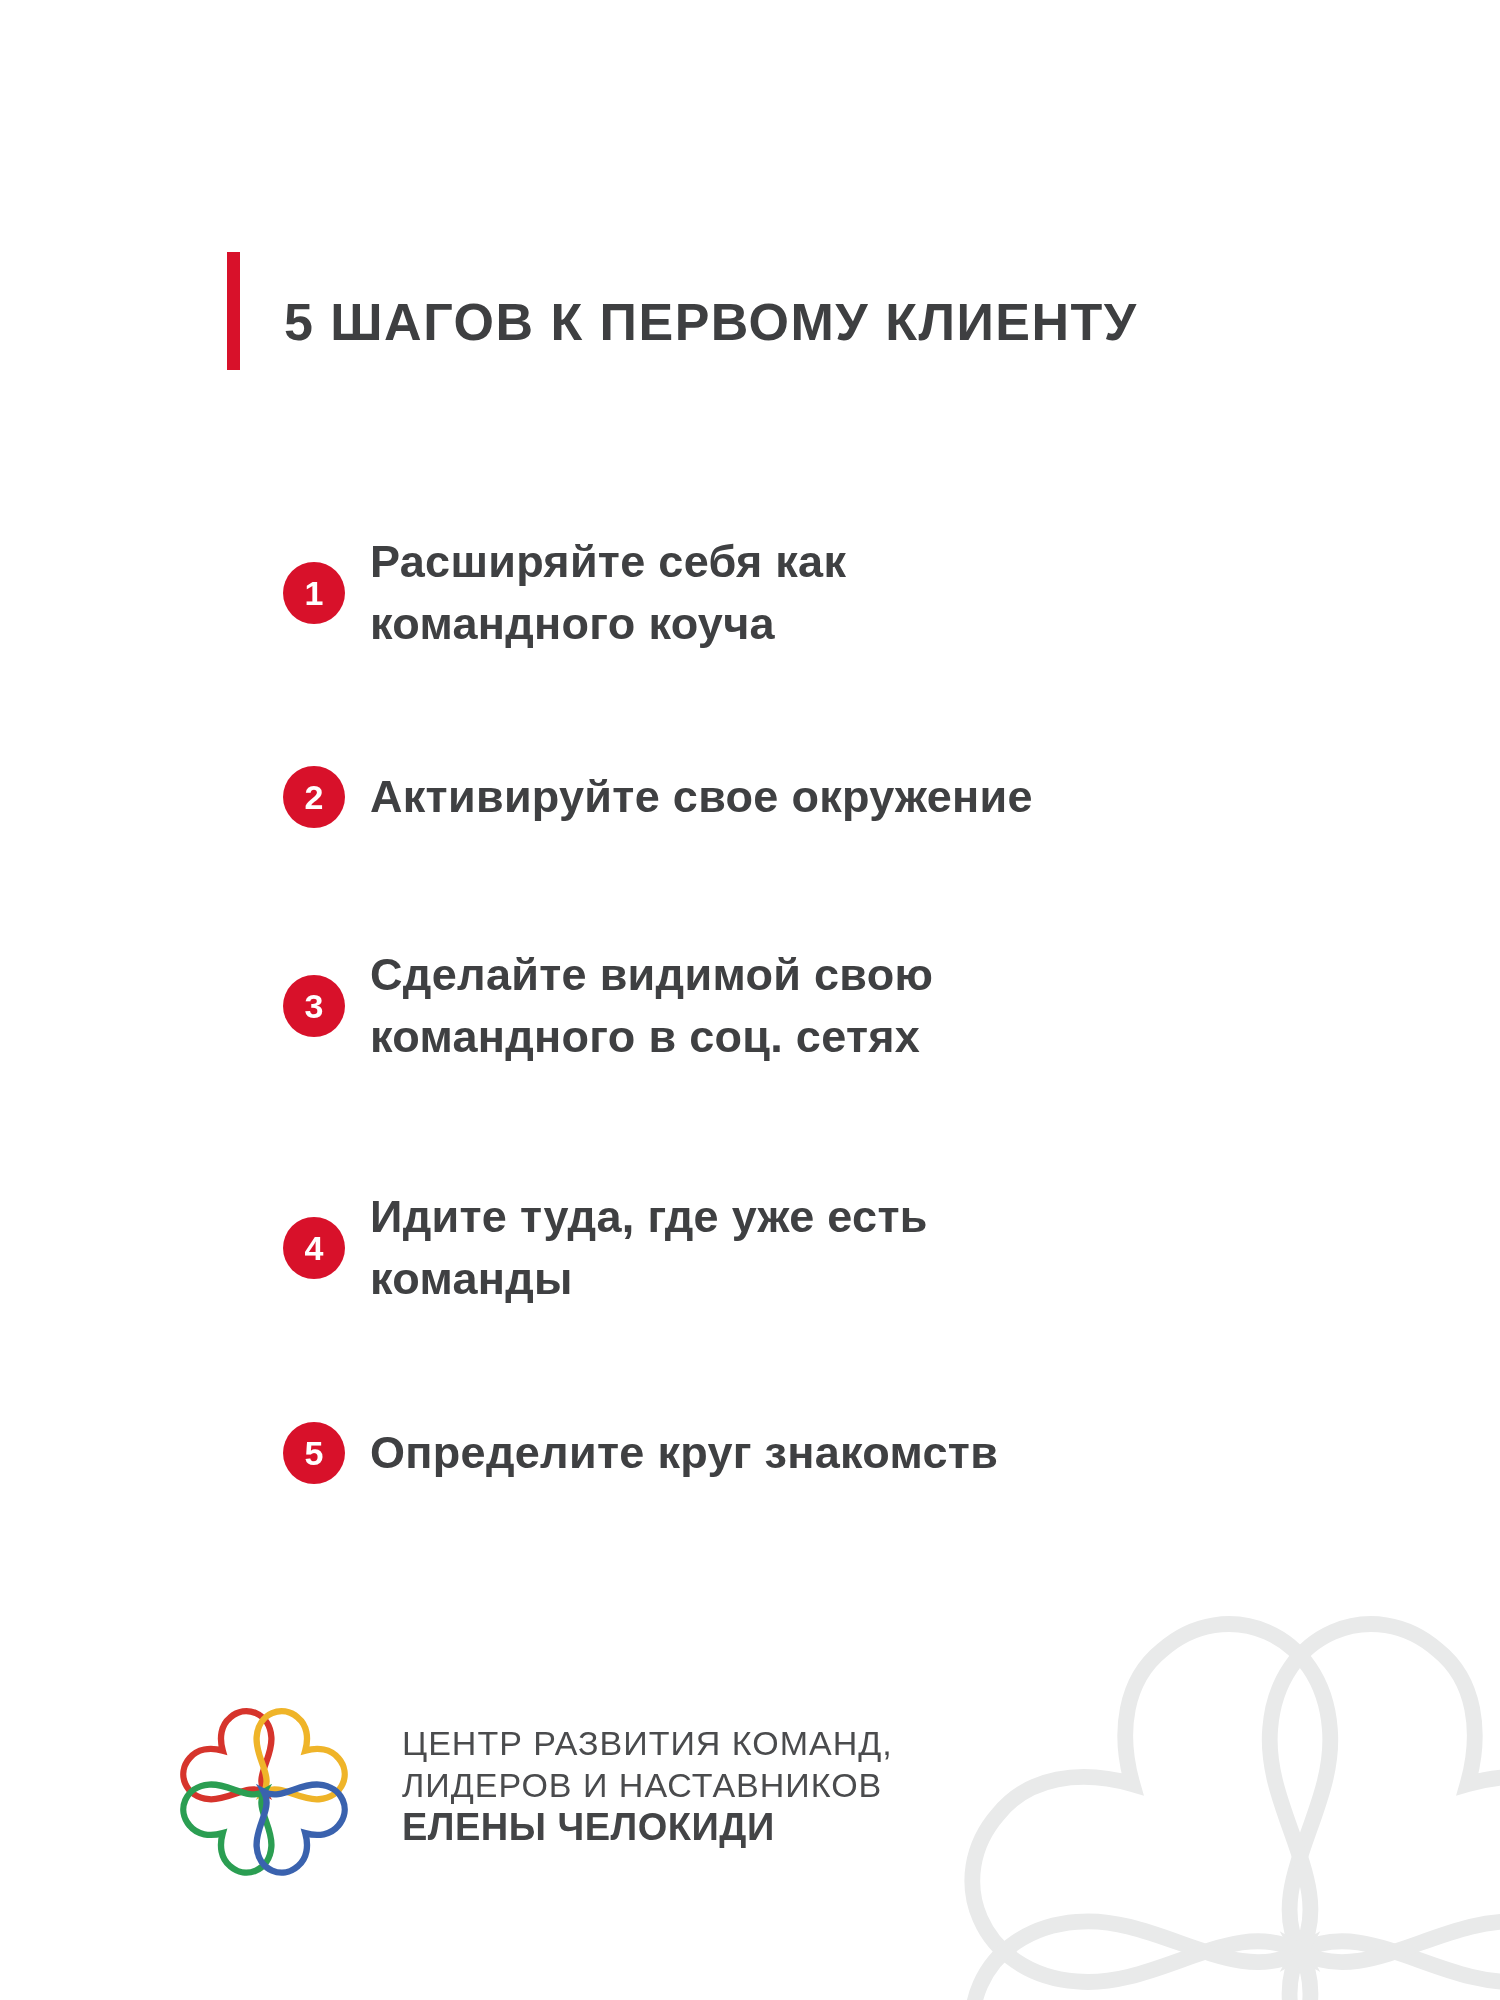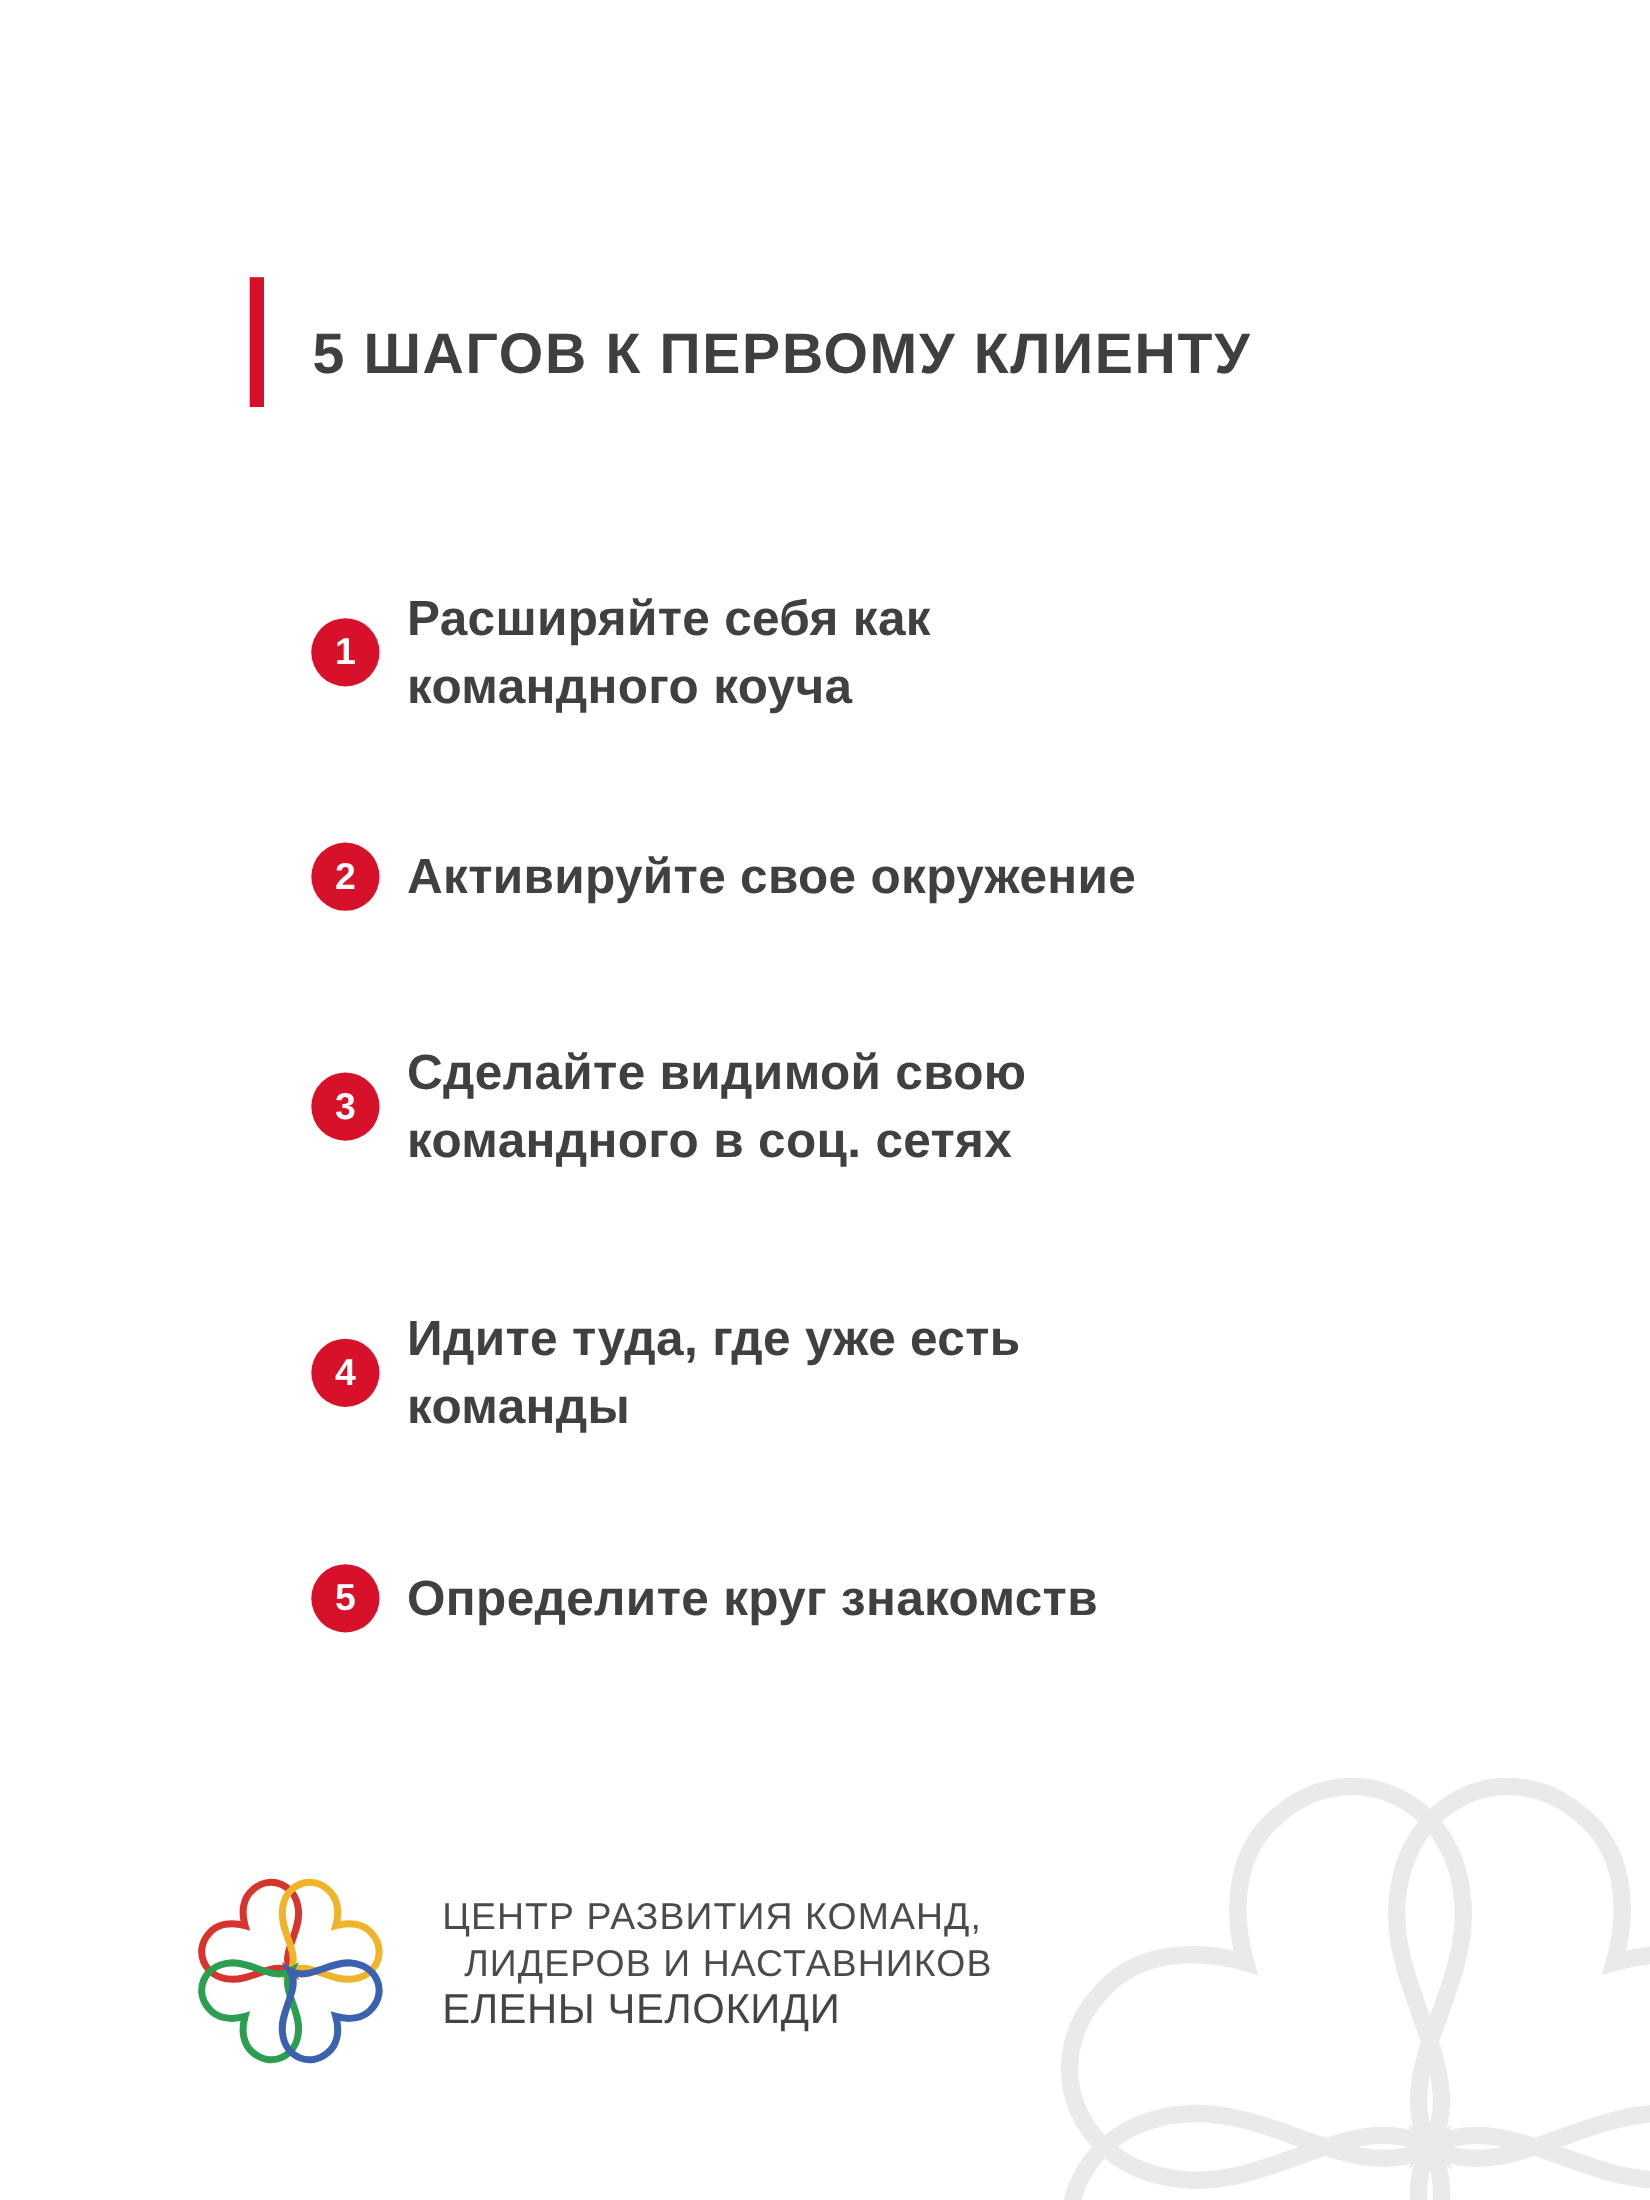--- a/index.html
+++ b/index.html
@@ -73,25 +73,25 @@
   .org-line{
     position:absolute;
     left:402px;
     font-size:34px;
     line-height:42px;
     letter-spacing:1px;
     color:var(--footer-color,#4A4B4D);
     white-space:nowrap;
   }
   .org-line-1{top:1722px;}
-  .org-line-2{top:1764px;margin-left:20px;}
+  .org-line-2{top:1764px;}
   .org-line-3{
     top:1806px;
     font-size:38px;
-    font-weight:normal;
+    font-weight:bold;
     letter-spacing:0.5px;
     color:var(--footer-bold-color,#434446);
   }
   
   .watermark{
     position:absolute;
     left:910px; top:1550px;
     width:780px; height:780px;
     pointer-events:none;
   }

